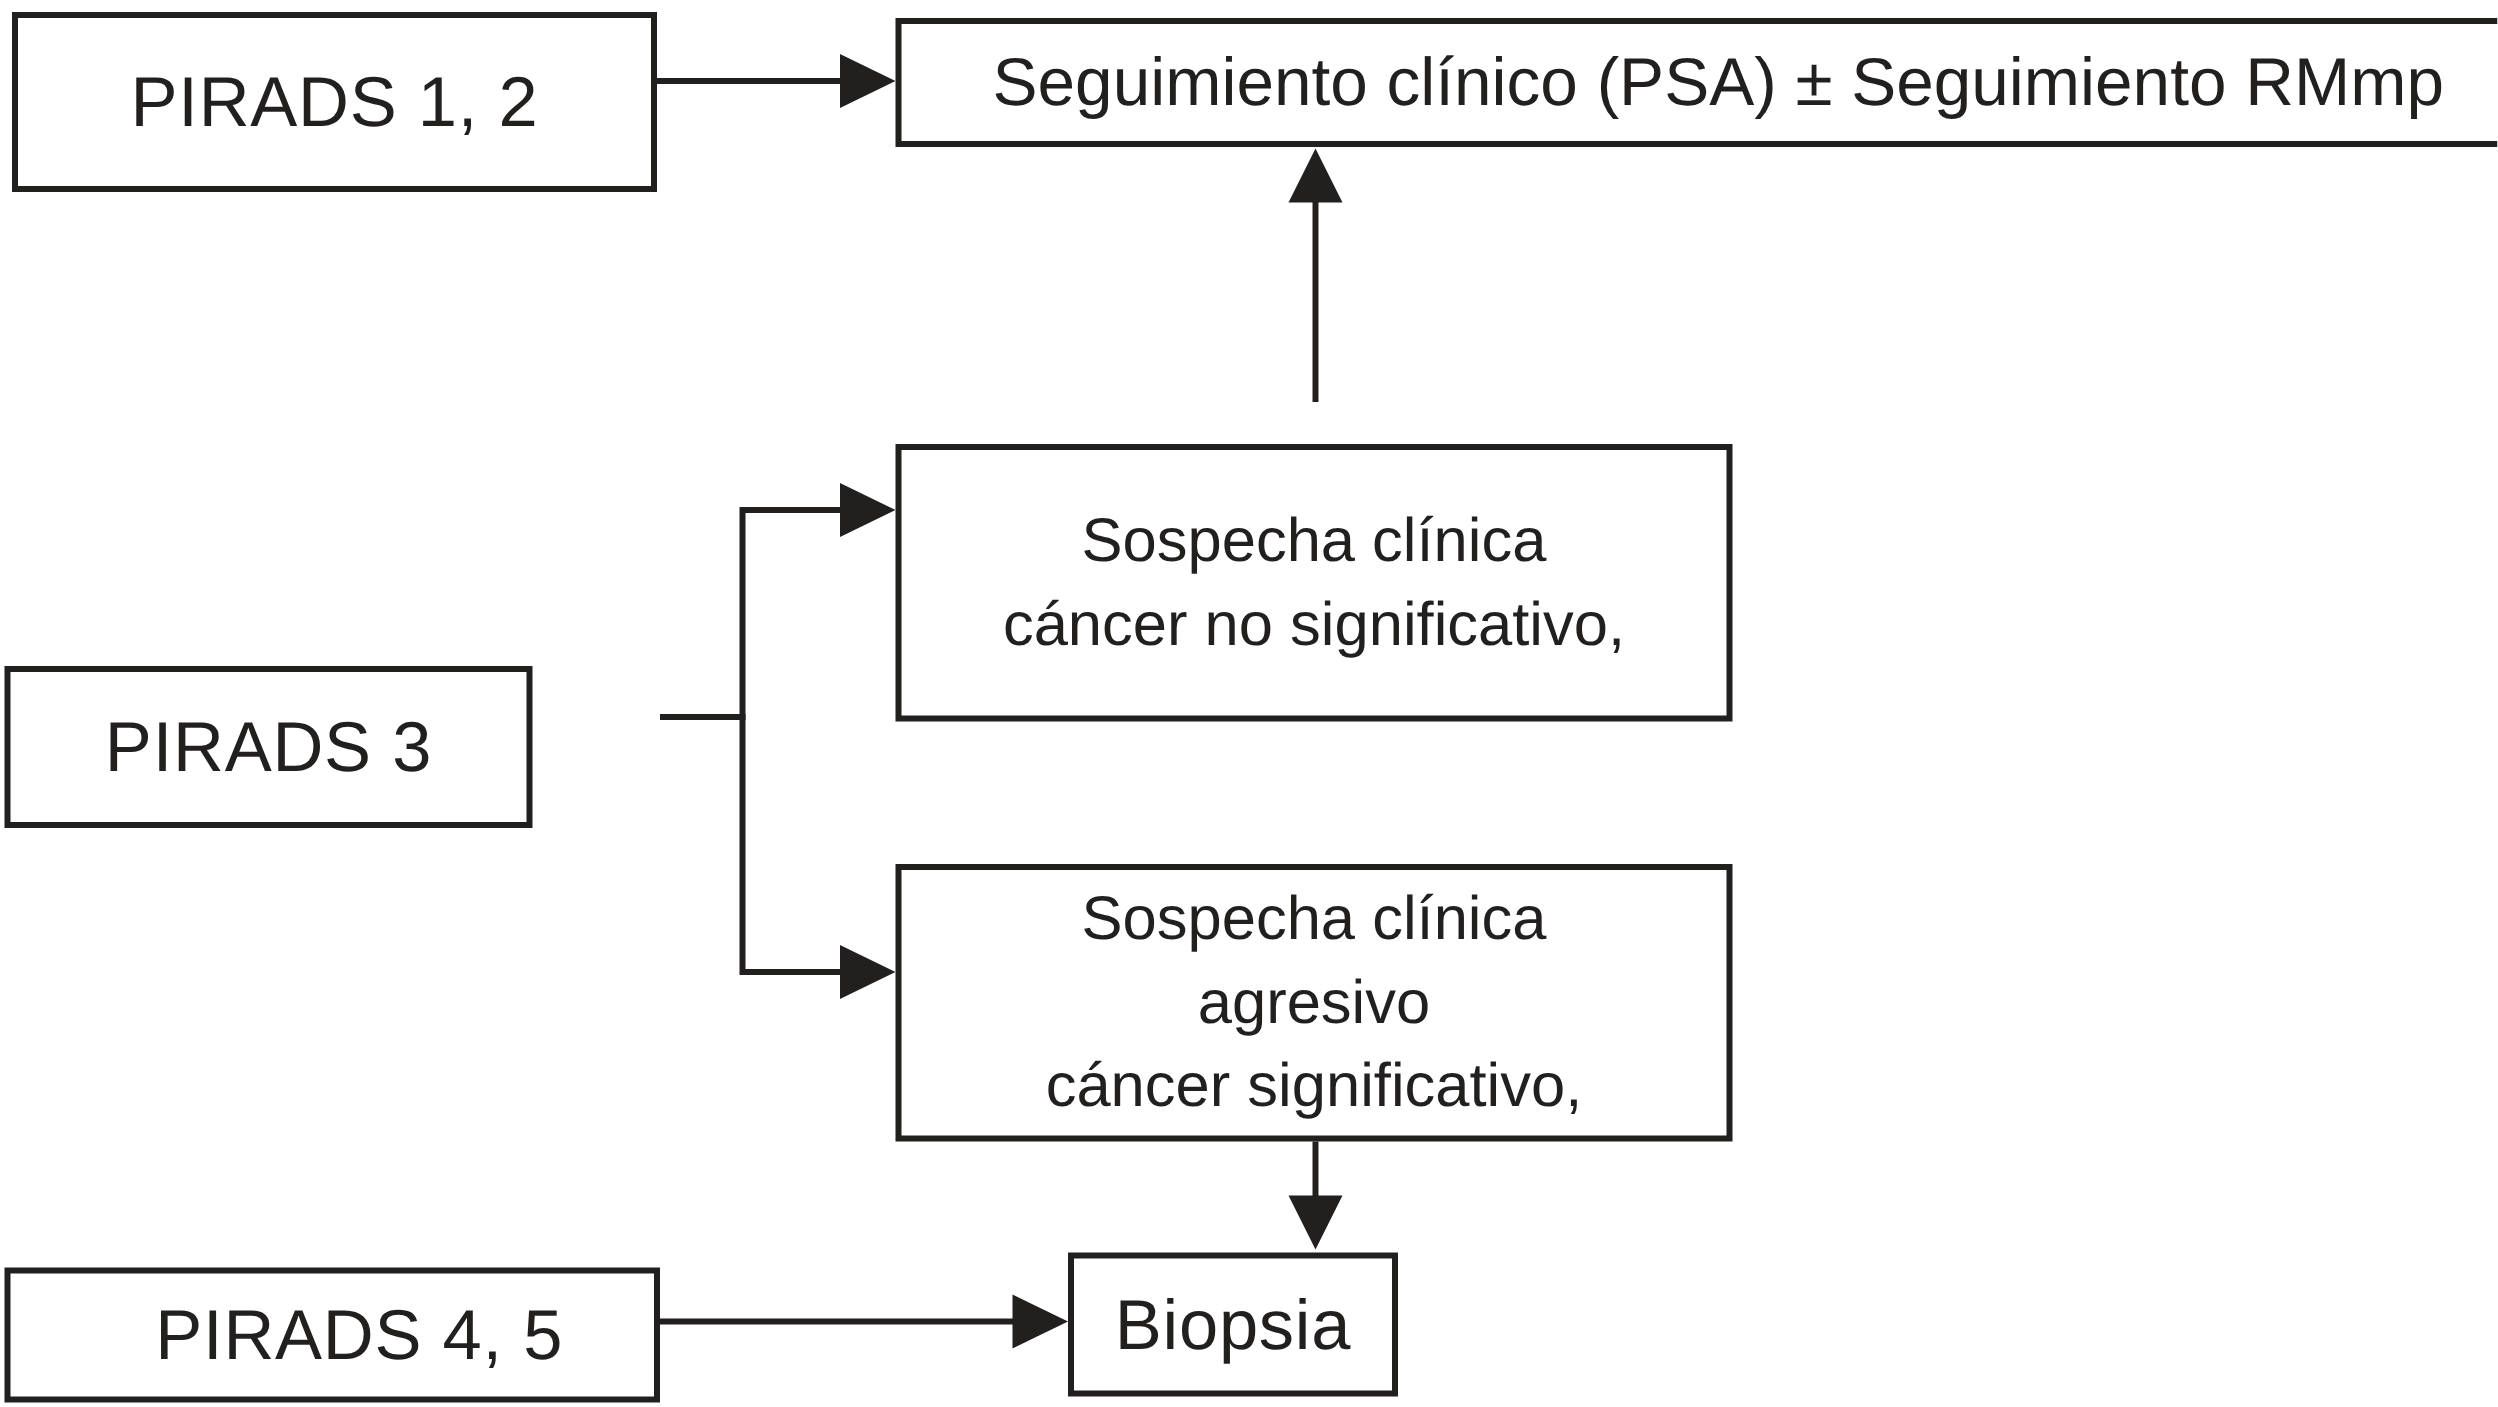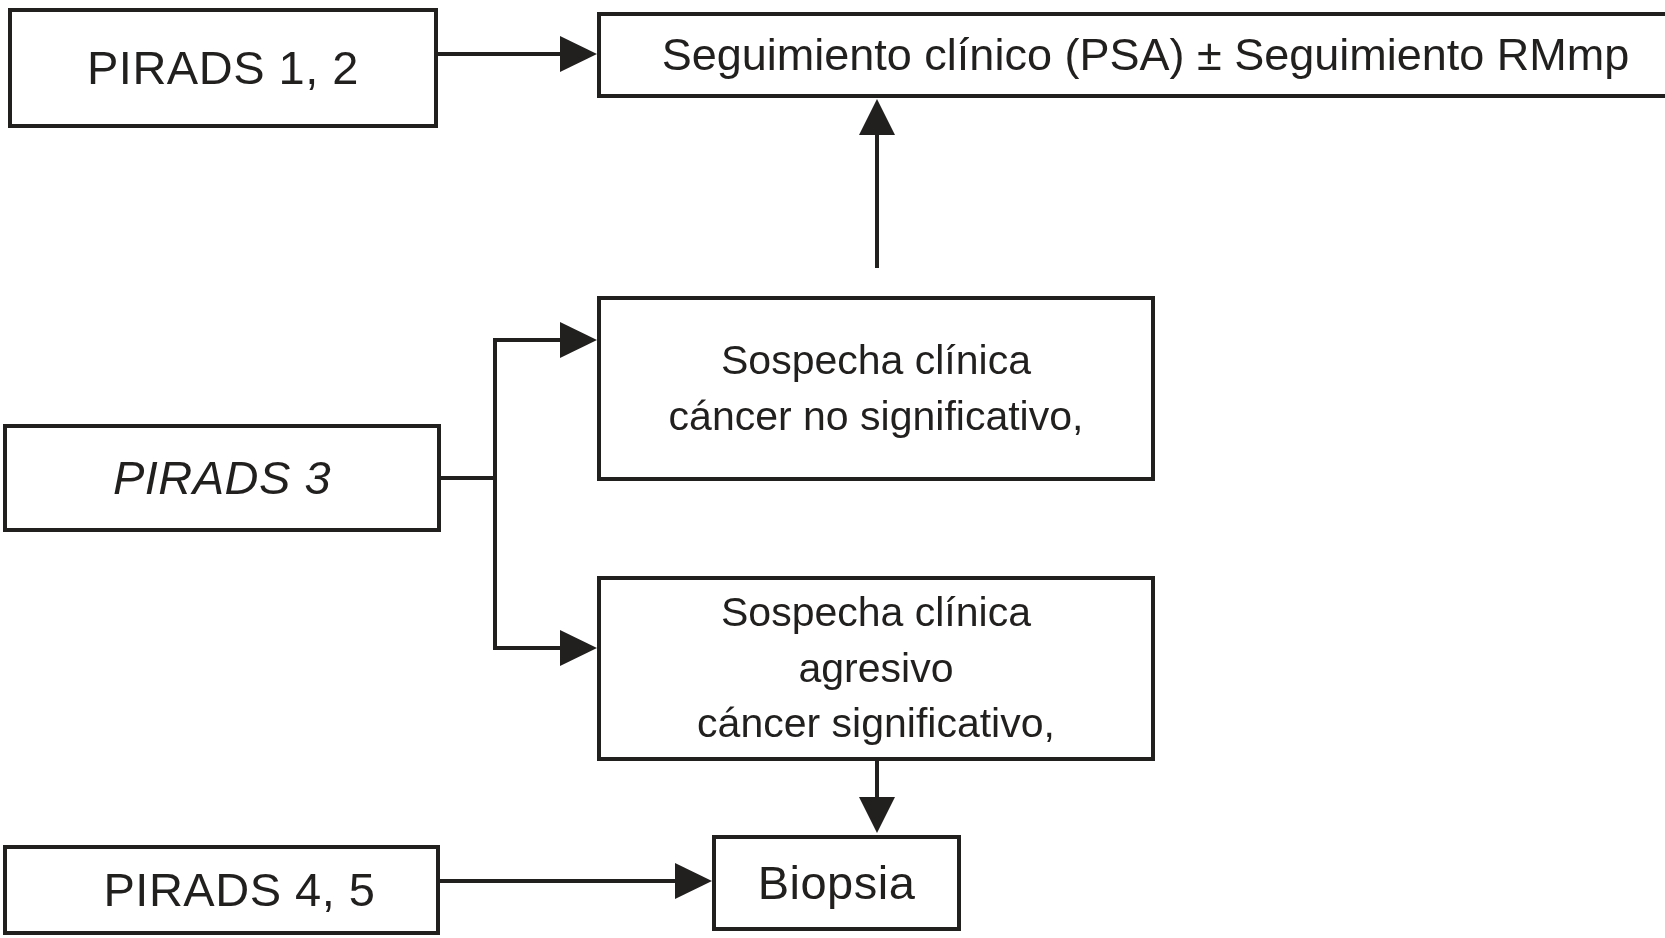--- a/index.html
+++ b/index.html
@@ -42,24 +42,24 @@
     line-height: 1.3;
   }
   .node .lbl { display: block; }
   .fs-big   { font-size: 47px; letter-spacing: 0.5px; }
   .fs-med   { font-size: 45px; }
   .fs-multi { font-size: 41px; line-height: 1.36; margin-top: 28px; }
 
   #node-pirads12      { left: 8px;   top: 8px;   width: 430px;  height: 120px;  }
   #node-seguimiento   { left: 597px; top: 12px;  width: 1097px; height: 86px;  }
   #node-indolente     { left: 597px; top: 268px; width: 558px;  height: 185px; }
-  #node-pirads3       { left: 3px;   top: 424px; width: 438px;  height: 108px; font-style: italic; }
+  #node-pirads3       { left: 3px;   top: 444px; width: 352px;  height: 108px; }
   #node-agresivo      { left: 597px; top: 548px; width: 558px;  height: 185px; }
   #node-pirads45      { left: 3px;   top: 845px; width: 437px;  height: 90px; padding-left: 36px;  }
-  #node-biopsia       { left: 712px; top: 835px; width: 249px;  height: 96px;  }
+  #node-biopsia       { left: 712px; top: 835px; width: 220px;  height: 96px;  }
 </style>
 </head>
 <body>
 
 <div class="canvas">
 
   <svg class="connectors" viewBox="0 0 1665 938" xmlns="http://www.w3.org/2000/svg">
 
     <g>
       <line x1="438" y1="54" x2="563" y2="54"></line>

